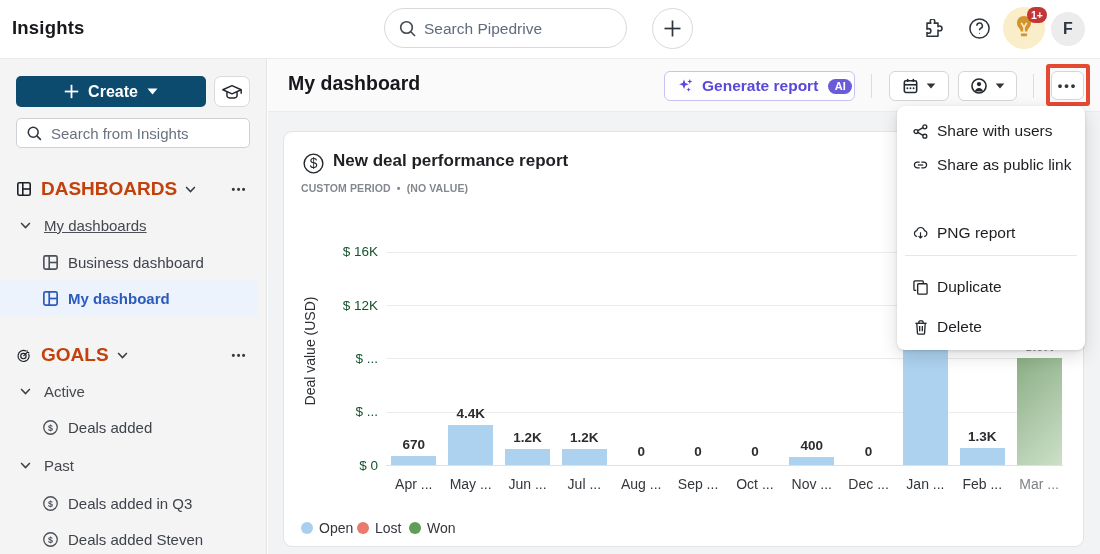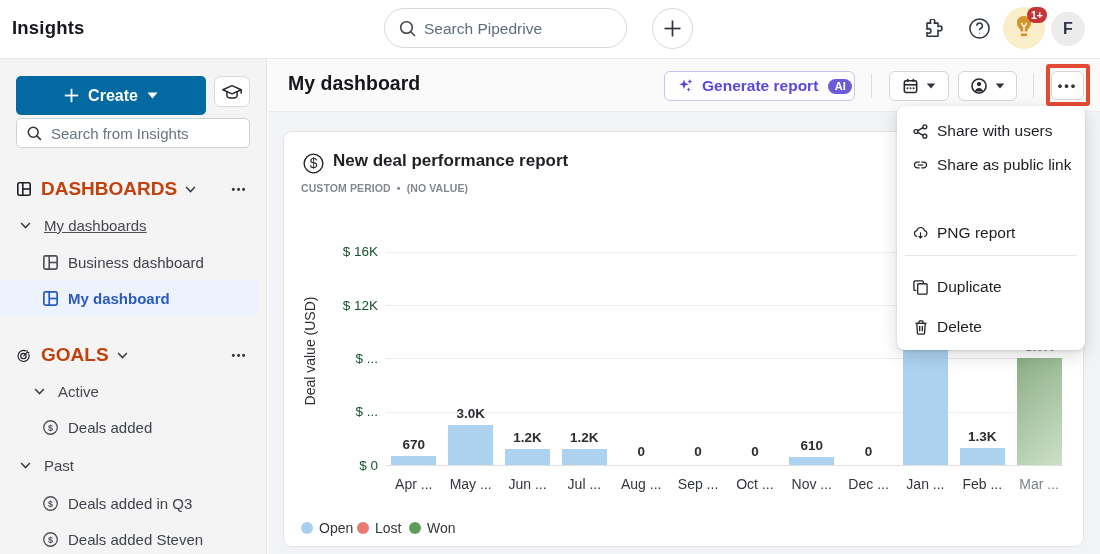--- a/index.html
+++ b/index.html
@@ -15,21 +15,21 @@
   #topplus { position:absolute; left:652px; top:8px; width:41px; height:41px; border:1px solid #d7d9db; border-radius:50%; background:#fff; }
   .ticon { color:#2f353d; }
   #puzzle { position:absolute; left:925px; top:19px; }
   #help { position:absolute; left:968px; top:17px; }
   #bulbwrap { position:absolute; left:1003px; top:7px; width:42px; height:42px; background:#f9edca; border-radius:50%; }
   #badge { position:absolute; left:1027px; top:7px; width:20px; height:16px; background:#c43636; color:#fff; border-radius:8px; font-size:10.5px; font-weight:bold; text-align:center; line-height:16px; z-index:6; }
   #avatar { position:absolute; left:1051px; top:12px; width:34px; height:34px; background:#ececed; border-radius:50%; color:#2c3442; font-size:16px; font-weight:bold; text-align:center; line-height:34px; }
 
   
   #sidebar { position:absolute; left:0; top:59px; width:267px; height:495px; background:#f4f4f5; border-right:1px solid #e3e4e6; }
-  #createbtn { position:absolute; left:16px; top:17px; width:190px; height:39px; background:#0369a1; border-radius:5px; color:#fff; font-size:16px; font-weight:bold; }
+  #createbtn { position:absolute; left:16px; top:17px; width:190px; height:31px; background:#0c4a6e; border-radius:5px; color:#fff; font-size:16px; font-weight:bold; }
   #createbtn .inner { display:flex; align-items:center; justify-content:center; height:100%; gap:9px; }
   #capbtn { position:absolute; left:214px; top:17px; width:36px; height:31px; background:#fff; border:1px solid #d8dadc; border-radius:7px; display:flex; align-items:center; justify-content:center; color:#24282e; }
   #sidesearch { position:absolute; left:16px; top:59px; width:234px; height:30px; background:#fff; border:1px solid #cfd2d5; border-radius:5px; }
   #sidesearch .ph { position:absolute; left:34px; top:6px; font-size:15px; color:#6a7280; }
   .navrow { position:absolute; left:0; width:258px; height:36px; display:flex; align-items:center; }
   .secicon { margin-left:17px; width:14px; display:flex; color:#1d2025; }
   .sectitle { margin-left:10px; font-size:19px; font-weight:bold; color:#c2410c; }
   .secdots { position:absolute; right:11px; color:#34383e; letter-spacing:1.5px; font-weight:bold; font-size:10.5px; }
   .chev { margin-left:8px; color:#363b42; display:flex; }
   .grouprow { color:#4c4f55; }
@@ -204,21 +204,21 @@
         </span>
       <span class="sectitle">GOALS</span>
       <span class="chev">
           <svg width="11" height="7" viewBox="0 0 12 8" fill="none" stroke="currentColor" stroke-width="1.7">
             <path d="M1 1.2 L6 6.4 L11 1.2"></path>
           </svg>
         </span>
       <span class="secdots">•••</span>
     </div>
 
-    <div class="navrow grouprow" style="top:314px;padding-left:14px;">
+    <div class="navrow grouprow" style="top:314px;">
       <span class="chev0">
           <svg width="11" height="7" viewBox="0 0 12 8" fill="none" stroke="currentColor" stroke-width="1.7">
             <path d="M1 1.2 L6 6.4 L11 1.2"></path>
           </svg>
         </span>
       <span class="glabel">Active</span>
     </div>
 
     <div class="navrow leafrow" style="top:350px;">
       <span class="licon">
@@ -322,36 +322,36 @@
           <div class="ylab" style="left: 34px; top: 218.9px;">$ ...</div>
           <div class="gline" style="left: 102px; width: 677px; top: 279.7px;"></div>
           <div class="ylab" style="left: 34px; top: 272.2px;">$ ...</div>
           <div class="gline" style="left: 102px; width: 677px; top: 333px; background: rgb(223, 224, 226);"></div>
           <div class="ylab" style="left: 34px; top: 325.5px;">$ 0</div>
           <div class="xlab" style="left: 94.8px; top: 344px;">Apr ...</div>
           <div class="bar blue" style="left: 107.3px; top: 324.072px; height: 8.92775px;"></div>
           <div class="blab" style="left: 99.8px; top: 305.072px;">670</div>
           <div class="xlab" style="left: 151.65px; top: 344px;">May ...</div>
           <div class="bar blue" style="left: 164.15px; top: 293.025px; height: 39.975px;"></div>
-          <div class="blab" style="left: 156.65px; top: 274.025px;">3.0K</div>
+          <div class="blab" style="left: 156.65px; top: 274.025px;">4.4K</div>
           <div class="xlab" style="left: 208.5px; top: 344px;">Jun ...</div>
           <div class="bar blue" style="left: 221px; top: 317.01px; height: 15.99px;"></div>
           <div class="blab" style="left: 213.5px; top: 298.01px;">1.2K</div>
           <div class="xlab" style="left: 265.35px; top: 344px;">Jul ...</div>
           <div class="bar blue" style="left: 277.85px; top: 317.01px; height: 15.99px;"></div>
           <div class="blab" style="left: 270.35px; top: 298.01px;">1.2K</div>
           <div class="xlab" style="left: 322.2px; top: 344px;">Aug ...</div>
           <div class="blab" style="left: 327.2px; top: 312px;">0</div>
           <div class="xlab" style="left: 379.05px; top: 344px;">Sep ...</div>
           <div class="blab" style="left: 384.05px; top: 312px;">0</div>
           <div class="xlab" style="left: 435.9px; top: 344px;">Oct ...</div>
           <div class="blab" style="left: 440.9px; top: 312px;">0</div>
           <div class="xlab" style="left: 492.75px; top: 344px;">Nov ...</div>
           <div class="bar blue" style="left: 505.25px; top: 324.872px; height: 8.12825px;"></div>
-          <div class="blab" style="left: 497.75px; top: 305.872px;">610</div>
+          <div class="blab" style="left: 497.75px; top: 305.872px;">400</div>
           <div class="xlab" style="left: 549.6px; top: 344px;">Dec ...</div>
           <div class="blab" style="left: 554.6px; top: 312px;">0</div>
           <div class="xlab" style="left: 606.45px; top: 344px;">Jan ...</div>
           <div class="bar blue" style="left: 618.95px; top: 139.787px; height: 193.213px;"></div>
           <div class="blab" style="left: 611.45px; top: 120.787px;">14.5K</div>
           <div class="xlab" style="left: 663.3px; top: 344px;">Feb ...</div>
           <div class="bar blue" style="left: 675.8px; top: 315.678px; height: 17.3225px;"></div>
           <div class="blab" style="left: 668.3px; top: 296.678px;">1.3K</div>
           <div class="xlab" style="left: 720.15px; top: 344px; color: rgb(125, 130, 135);">Mar ...</div>
           <div class="bar" style="background: linear-gradient(135deg, rgb(139, 174, 133) 0%, rgb(205, 224, 201) 100%); left: 732.65px; top: 226.4px; height: 106.6px;"></div>

